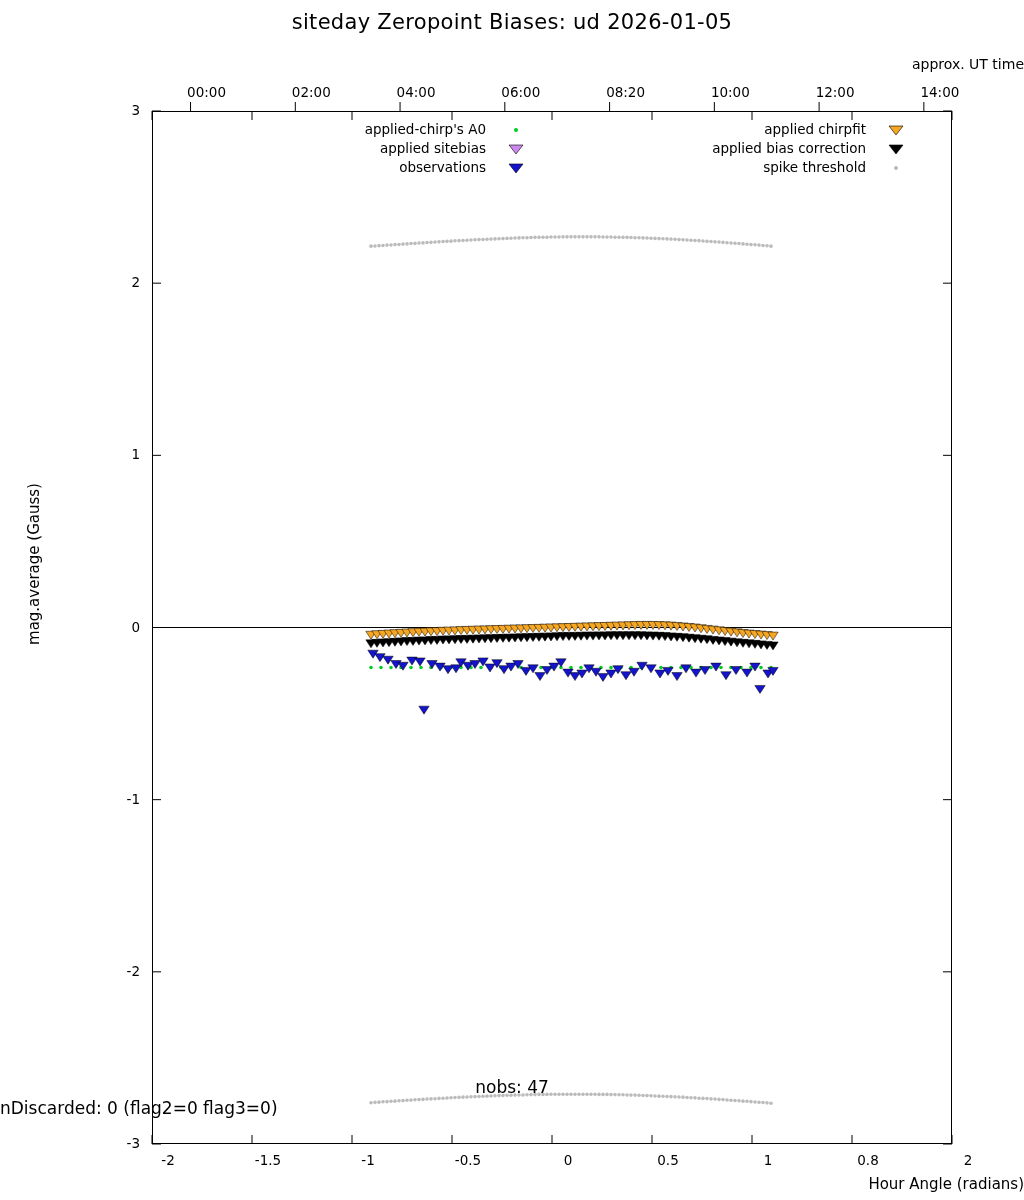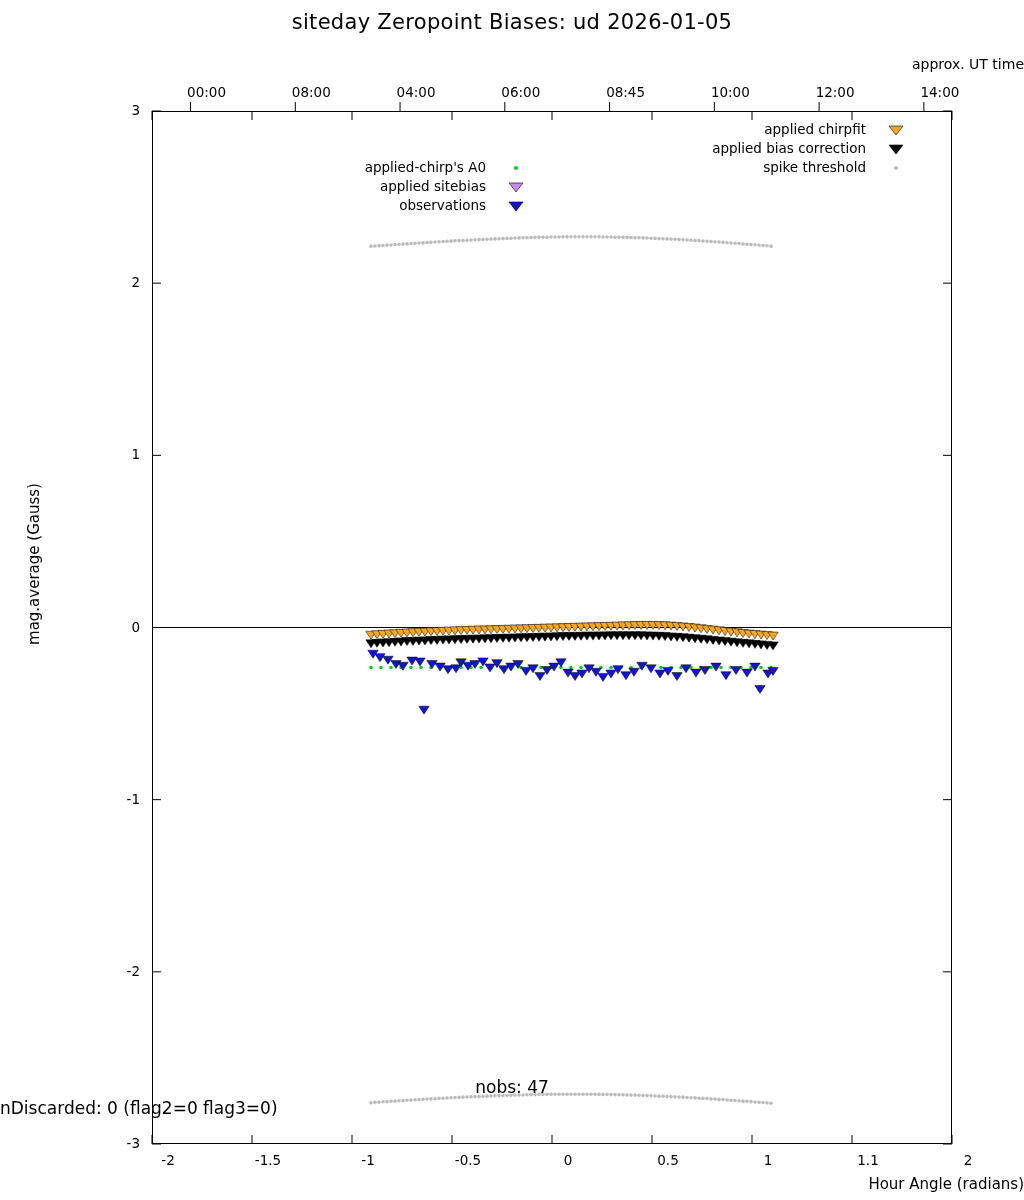--- a/index.html
+++ b/index.html
@@ -89,21 +89,21 @@
     top: 120px;
     width: 800px;
     height: 62px;
     font-size: 13.5px;
   }
   .legend-col {
     position: absolute;
     top: 0;
     width: 370px;
   }
-  .legend-col.left { left: 20px; margin-top: 38px; }
+  .legend-col.left { left: 20px; }
   .legend-col.right { left: 400px; }
   .legend-row {
     position: relative;
     height: 19px;
     line-height: 19px;
   }
   .legend-row .lbl {
     position: absolute;
     right: 56px;
     top: 0;
@@ -626,34 +626,34 @@
     </svg>
 
   <div id="tick-layer">
       <div class="tick-label" style="left: 112px; top: 1152px; width: 80px;">-2</div>
       <div class="tick-label" style="left: 212px; top: 1152px; width: 80px;">-1.5</div>
       <div class="tick-label" style="left: 312px; top: 1152px; width: 80px;">-1</div>
       <div class="tick-label" style="left: 412px; top: 1152px; width: 80px;">-0.5</div>
       <div class="tick-label" style="left: 512px; top: 1152px; width: 80px;">0</div>
       <div class="tick-label" style="left: 612px; top: 1152px; width: 80px;">0.5</div>
       <div class="tick-label" style="left: 712px; top: 1152px; width: 80px;">1</div>
-      <div class="tick-label" style="left: 812px; top: 1152px; width: 80px;">1.1</div>
+      <div class="tick-label" style="left: 812px; top: 1152px; width: 80px;">0.8</div>
       <div class="tick-label" style="left: 912px; top: 1152px; width: 80px;">2</div>
       <div class="ytick-label" style="left: 82px; top: 1135px; width: 58px;">-3</div>
       <div class="ytick-label" style="left: 82px; top: 962.833px; width: 58px;">-2</div>
       <div class="ytick-label" style="left: 82px; top: 790.667px; width: 58px;">-1</div>
       <div class="ytick-label" style="left: 82px; top: 618.5px; width: 58px;">0</div>
       <div class="ytick-label" style="left: 82px; top: 446.333px; width: 58px;">1</div>
       <div class="ytick-label" style="left: 82px; top: 274.167px; width: 58px;">2</div>
       <div class="ytick-label" style="left: 82px; top: 102px; width: 58px;">3</div>
       <div class="tick-label" style="left: 145.54px; top: 84px; width: 90px;">00:00</div>
-      <div class="tick-label" style="left: 250.3px; top: 84px; width: 90px;">08:00</div>
+      <div class="tick-label" style="left: 250.3px; top: 84px; width: 90px;">02:00</div>
       <div class="tick-label" style="left: 355.06px; top: 84px; width: 90px;">04:00</div>
       <div class="tick-label" style="left: 459.82px; top: 84px; width: 90px;">06:00</div>
-      <div class="tick-label" style="left: 564.58px; top: 84px; width: 90px;">08:45</div>
+      <div class="tick-label" style="left: 564.58px; top: 84px; width: 90px;">08:20</div>
       <div class="tick-label" style="left: 669.34px; top: 84px; width: 90px;">10:00</div>
       <div class="tick-label" style="left: 774.1px; top: 84px; width: 90px;">12:00</div>
       <div class="tick-label" style="left: 878.86px; top: 84px; width: 90px;">14:00</div>
     </div>
 
   <div class="legend">
     <div class="legend-col left">
       <div class="legend-row">
         <span class="lbl">applied-chirp's A0</span>
         <span class="mk"><svg width="24" height="19">

